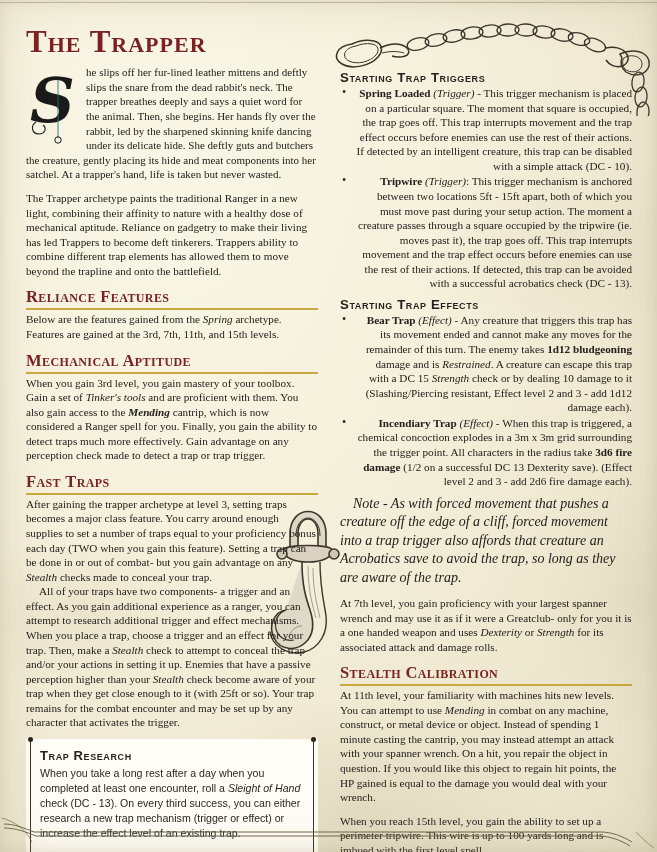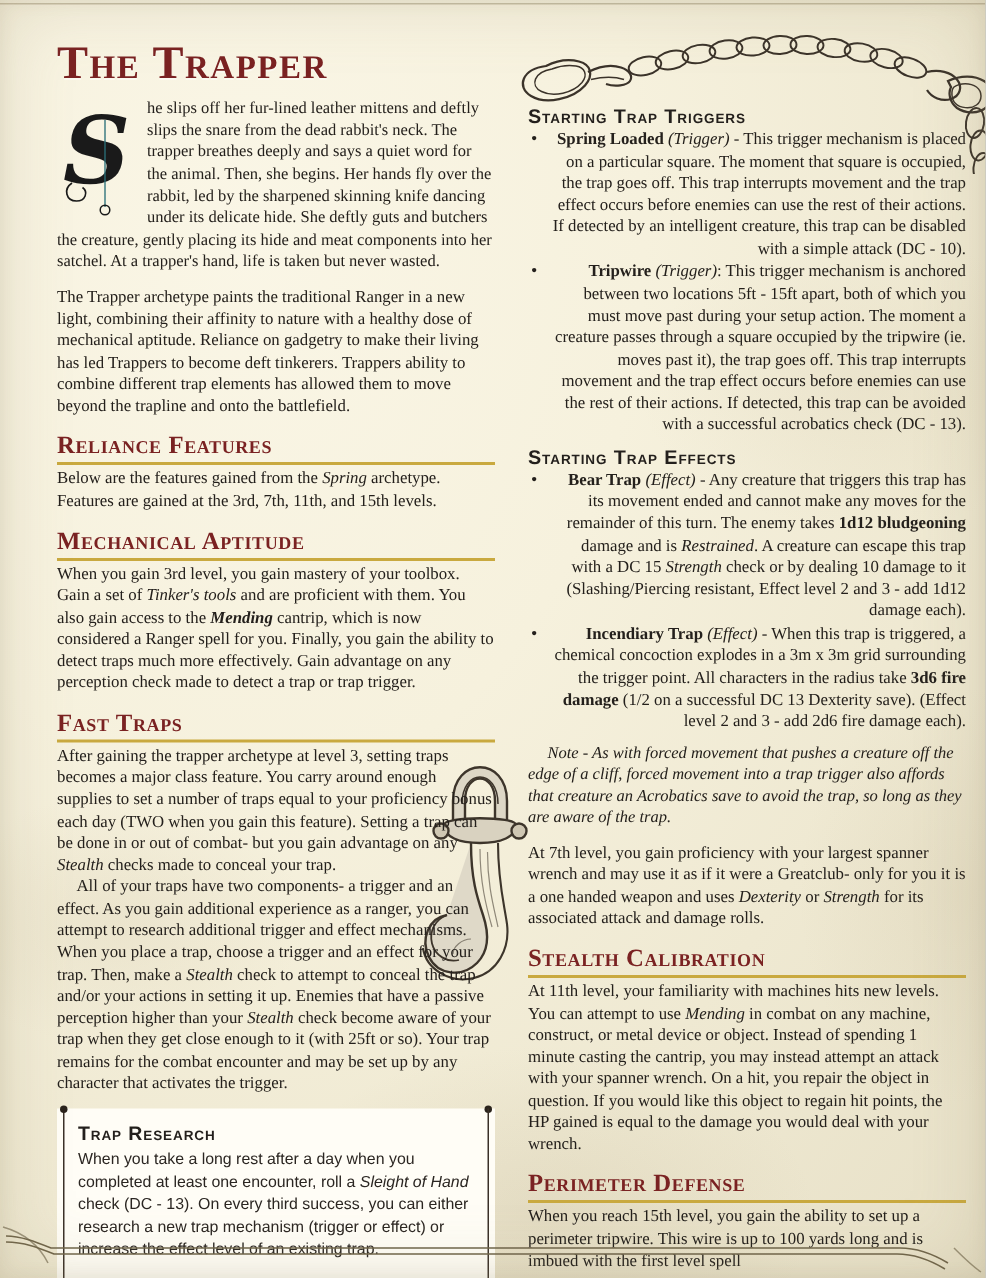--- a/index.html
+++ b/index.html
@@ -29,21 +29,21 @@
   }
   .edge-shade {
     position: absolute; inset: 0;
     box-shadow: inset 0 0 48px rgba(150,135,100,.22), inset 0 0 12px rgba(140,125,90,.14);
     pointer-events: none;
   }
   
   .bottom-rule { position: absolute; left: 0; bottom: 0; width: 657px; height: 62px; pointer-events: none; }
   .top-rule { position: absolute; left: 0; top: 0; width: 657px; height: 16px; pointer-events: none; }
 
-  .content { position: absolute; left: 12px; top: 0; width: 547px; height: 852px; }
+  .content { position: absolute; left: 0; top: 0; width: 547px; height: 852px; }
 
   .col { position: absolute; top: 0; }
   .col-left  { left: 26px;  width: 292px; }
   .col-right { left: 340px; width: 292px; }
 
   h1.title {
     font-family: "Liberation Serif", serif;
     font-variant: small-caps;
     font-weight: bold;
     font-size: 31px;
@@ -104,21 +104,21 @@
     font-size: 11.2px;
     line-height: 1.30;
     color: #24201c;
     text-align: right;
   }
   ul.trap-list > li:before {
     content: "\2022";
     position: absolute; left: 2px; top: -1px;
     font-size: 12px; color: #24201c;
   }
-  p.note { font-style: italic; font-size: 11px; line-height: 1.32; text-indent: 13px; }
+  p.note { font-style: italic; font-size: 14px; line-height: 1.32; text-indent: 13px; }
 
   
   .callout {
     position: relative;
     background: #fffdf6;
     padding: 9px 14px 12px 14px;
     margin-top: 9px;
   }
   .callout:before, .callout:after {
     content: "";
@@ -311,21 +311,20 @@
 
       <div class="gap"></div>
 
       <h2 class="sect">Stealth Calibration</h2>
       <p>
         <span>At 11th level, your familiarity with machines hits new levels. You can attempt to use </span><em>Mending</em><span> in combat on any machine, construct, or metal device or object. Instead of spending 1 minute casting the cantrip, you may instead attempt an attack with your spanner wrench. On a hit, you repair the object in question. If you would like this object to regain hit points, the HP gained is equal to the damage you would deal with your wrench.</span>
       </p>
 
       <div class="gap"></div>
 
-      <h2 class="sect">Perimeter Defense</h2>
       <p>
         <span>When you reach 15th level, you gain the ability to set up a perimeter tripwire. This wire is up to 100 yards long and is imbued with the first level spell </span>
       </p>
 
     </div>
 
   </div>
 
   <svg class="bottom-rule" viewBox="0 0 657 62" preserveAspectRatio="none">
     <g stroke="#6f6449" fill="none" stroke-width="1">

